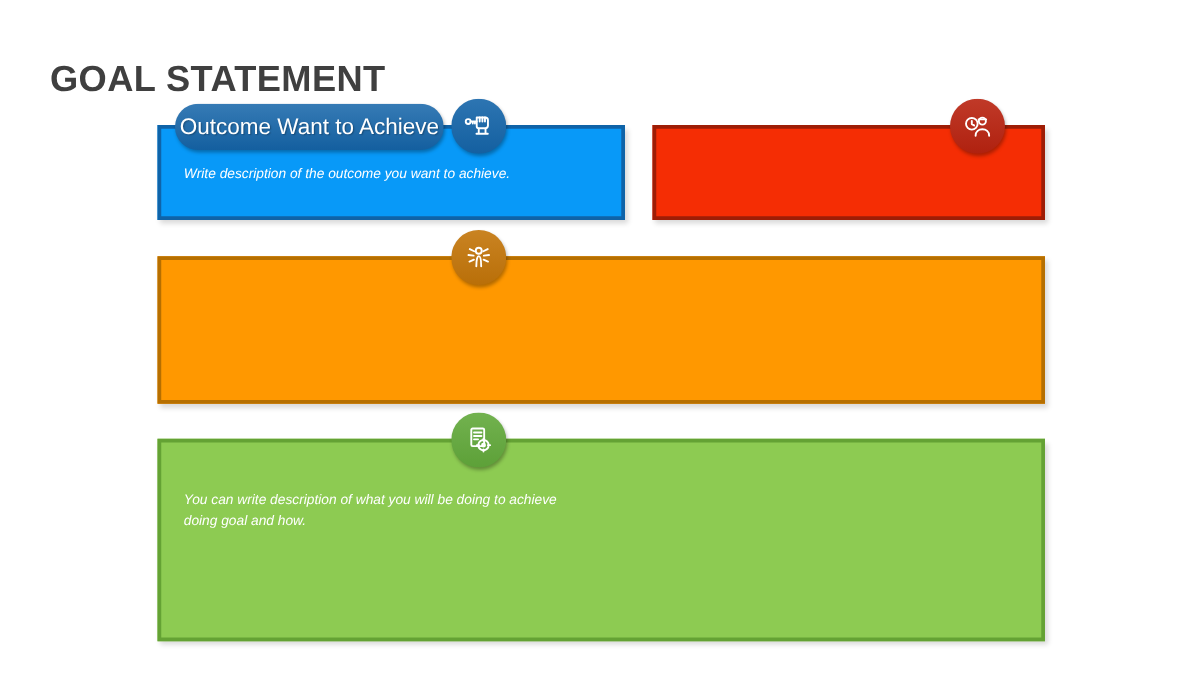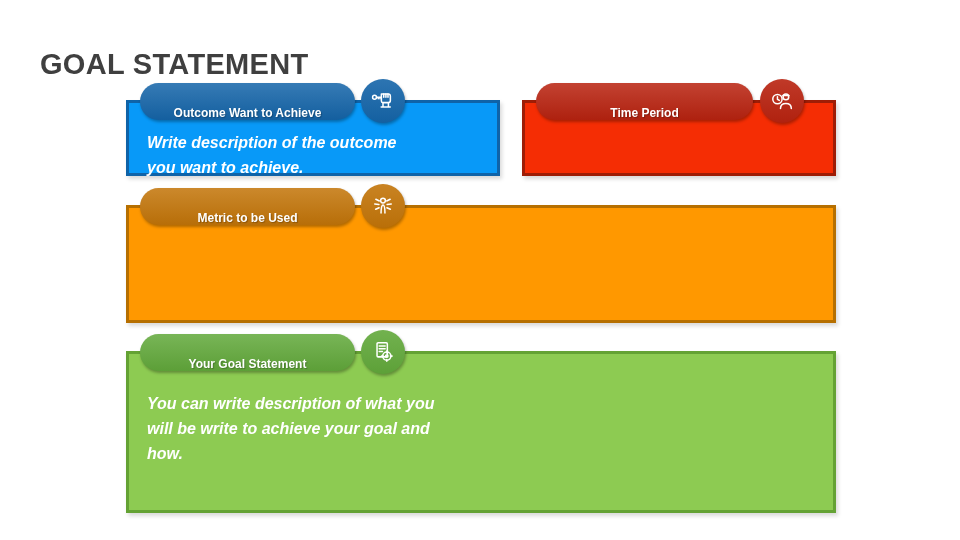--- a/index.html
+++ b/index.html
@@ -13,31 +13,31 @@
   }
   .panel {
     position:absolute; box-sizing:border-box;
     border:3px solid; box-shadow:2px 3px 4px rgba(0,0,0,0.15);
   }
   .panel-outcome { left:126px; top:100px; width:374px; height:76px; }
   .panel-time    { left:522px; top:100px; width:314px; height:76px; }
   .panel-metric  { left:126px; top:205px; width:710px; height:118px; }
   .panel-goal    { left:126px; top:351px; width:710px; height:162px; }
   .desc {
-    position:absolute; color:#ffffff; font-weight:bold; font-style:italic;
-    font-size:16px; line-height:1.55; z-index:2;
+    position:absolute; color:#ffffff; font-weight:normal; font-style:italic;
+    font-size:11px; line-height:1.55; z-index:2;
   }
   .desc-outcome { left:147px; top:131px; width:272px; }
   .desc-time    { left:543px; top:131px; width:222px; }
   .desc-metric  { left:147px; top:251px; width:282px; }
   .desc-goal    { left:147px; top:392px; width:300px; }
   .pill {
     position:absolute; height:37px; border-radius:19px; z-index:3;
-    display:flex; align-items:flex-end; justify-content:center;
-    color:#ffffff; font-weight:bold; font-size:12px;
+    display:flex; align-items:center; justify-content:center;
+    color:#ffffff; font-weight:normal; font-size:18px;
     background-image:linear-gradient(rgba(255,255,255,0.14), rgba(0,0,0,0.06));
     box-shadow:1px 2px 3px rgba(0,0,0,0.3);
     text-shadow:1px 1px 1px rgba(0,0,0,0.25);
   }
   .pill-outcome { left:140px; top:83px;  width:215px; }
   .pill-time    { left:536px; top:83px;  width:217px; }
   .pill-metric  { left:140px; top:188px; width:215px; }
   .pill-goal    { left:140px; top:334px; width:215px; }
   .badge {
     position:absolute; width:44px; height:44px; border-radius:50%; z-index:3;
@@ -67,51 +67,42 @@
     <svg width="26" height="26" viewBox="0 0 24 24" fill="none" stroke="#ffffff" stroke-width="1.4" stroke-linecap="round" stroke-linejoin="round">
       <circle cx="4.2" cy="8.5" r="1.8"></circle>
       <path d="M6 8.5 h4.5 M7.6 8.5 v1.5 M9.2 8.5 v1.5"></path>
       <path d="M10.5 5.5 h6.3 a2 2 0 0 1 2 2 v4 a2 2 0 0 1 -2 2 h-4.8 a1.5 1.5 0 0 1 -1.5 -1.5 z"></path>
       <path d="M12.7 5.5 v3 M14.7 5.5 v3 M16.6 5.5 v3"></path>
       <path d="M12 13.8 v3.7 M17 13.8 v3.7 M10.3 17.5 h8.4"></path>
     </svg>
   </div>
 
   <div class="panel panel-time" style="background-color: rgb(245, 45, 4); border-color: rgb(158, 29, 6);"></div>
-  <div class="pill pill-time" style="background-color: rgb(185, 35, 16);">
-    <span>Time Period</span>
-  </div>
   <div class="badge badge-time" style="background-color: rgb(185, 35, 16);">
     <svg width="26" height="26" viewBox="0 0 24 24" fill="none" stroke="#ffffff" stroke-width="1.4" stroke-linecap="round" stroke-linejoin="round">
       <circle cx="7.8" cy="10.2" r="4.3"></circle>
       <path d="M7.8 8 v2.4 l1.7 1"></path>
       <circle cx="15.6" cy="8.2" r="2.6"></circle>
       <path d="M12.8 6.9 h5.6"></path>
       <path d="M10.6 19 c0-3.2 2.2-4.8 5-4.8 s5 1.6 5 4.8"></path>
     </svg>
   </div>
 
   <div class="panel panel-metric" style="background-color: rgb(255, 152, 0); border-color: rgb(182, 111, 0);"></div>
-  <div class="pill pill-metric" style="background-color: rgb(195, 117, 9);">
-    <span>Metric to be Used</span>
-  </div>
   <div class="badge badge-metric" style="background-color: rgb(195, 117, 9);">
     <svg width="26" height="26" viewBox="0 0 24 24" fill="none" stroke="#ffffff" stroke-width="1.4" stroke-linecap="round" stroke-linejoin="round">
       <circle cx="12" cy="7" r="2.2"></circle>
       <path d="M10.2 18.5 c0-4.5 .6-7.5 1.8-7.5 s1.8 3 1.8 7.5"></path>
       <path d="M8.6 7.4 l-3.2-1.6 M8.2 10.6 l-3.8-.4 M8.4 13.6 l-3.2 1.4"></path>
       <path d="M15.4 7.4 l3.2-1.6 M15.8 10.6 l3.8-.4 M15.6 13.6 l3.2 1.4"></path>
     </svg>
   </div>
 
   <div class="panel panel-goal" style="background-color: rgb(141, 203, 82); border-color: rgb(100, 162, 52);"></div>
-  <div class="desc desc-goal">You can write description of what you will be write to achieve your goal and how.</div>
-  <div class="pill pill-goal" style="background-color: rgb(98, 169, 59);">
-    <span>Your Goal Statement</span>
-  </div>
+  <div class="desc desc-goal">You can write description of what you will be doing to achieve doing goal and how.</div>
   <div class="badge badge-goal" style="background-color: rgb(98, 169, 59);">
     <svg width="26" height="26" viewBox="0 0 24 24" fill="none" stroke="#ffffff" stroke-width="1.4" stroke-linecap="round" stroke-linejoin="round">
       <rect x="6.5" y="3.5" width="9.5" height="13" rx="1"></rect>
       <path d="M8.5 6.5 h5.5 M8.5 9 h5.5 M8.5 11.5 h3"></path>
       <circle cx="15.5" cy="15.8" r="3.8"></circle>
       <circle cx="15.5" cy="15.8" r="1.1"></circle>
       <path d="M15.5 11 v1.6 M15.5 18.9 v1.6 M10.6 15.8 h1.6 M18.8 15.8 h1.6"></path>
     </svg>
   </div>
 

